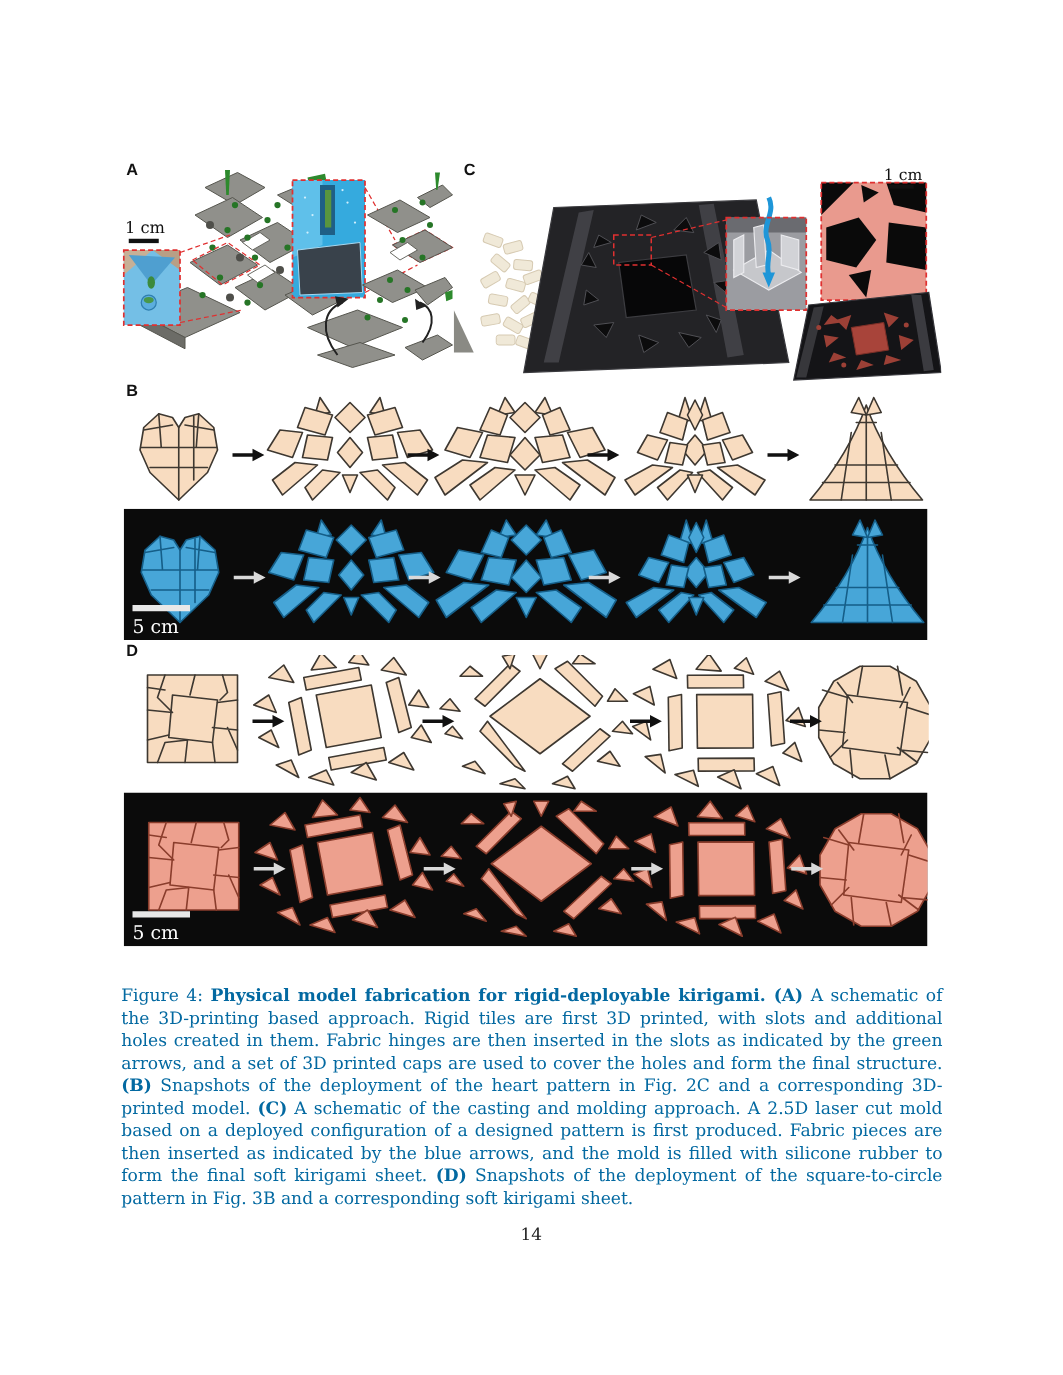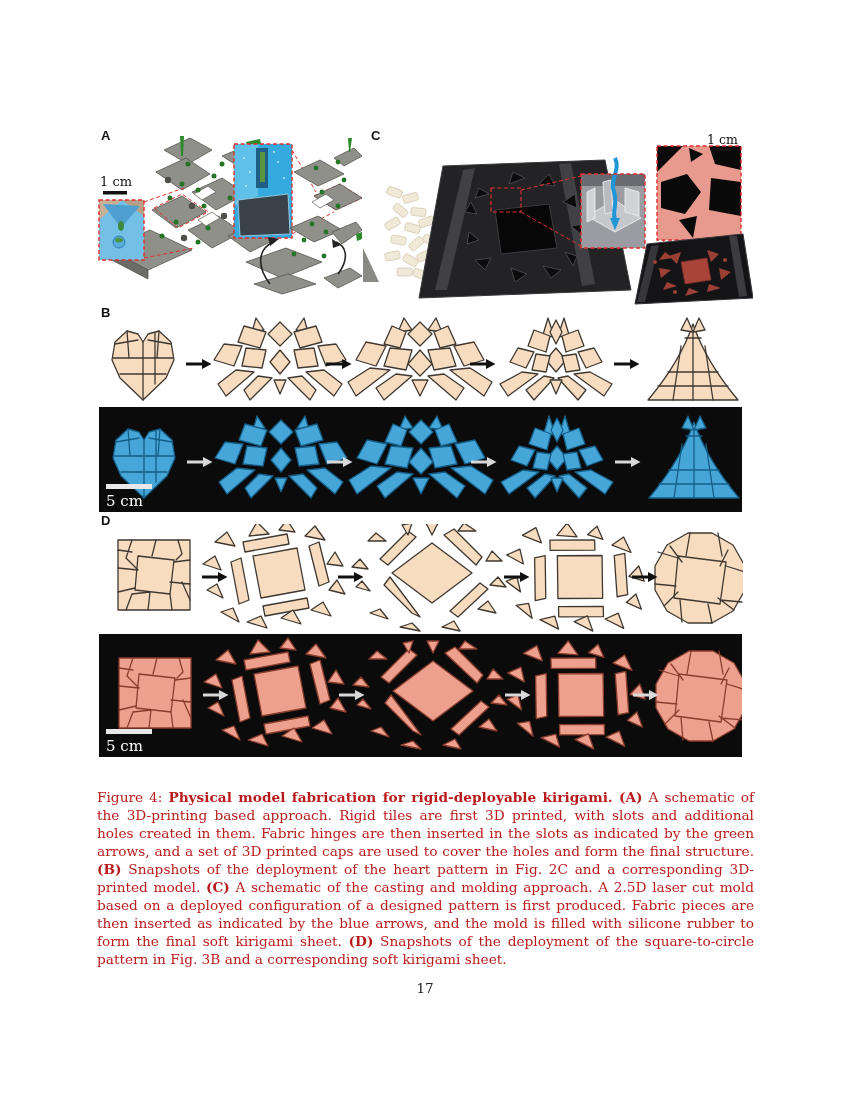--- a/index.html
+++ b/index.html
@@ -4,21 +4,21 @@
 <style>
   html,body{margin:0;padding:0;}
   body{width:850px;height:1100px;background:#ffffff;position:relative;
        font-family:"DejaVu Serif", serif;color:#1a1a1a;overflow:hidden;}
   .abs{position:absolute;}
   .panel-label{font-family:"Liberation Sans", sans-serif;font-weight:bold;
                font-size:13px;color:#111;z-index:5;}
   svg{display:block;}
   svg text{font-family:"DejaVu Serif", serif;}
   .caption{left:97px;top:774px;width:657px;font-size:13.7px;line-height:1.32;
-           text-align:justify;color:#b91c1c;}
+           text-align:justify;color:#0369a1;}
   .caption .b{font-weight:bold;}
   .pagenum{left:0;top:980px;width:850px;text-align:center;font-size:13.5px;color:#222;}
   .seq{stroke-width:1.3;stroke-linejoin:round;stroke-linecap:round;}
   .lines{fill:none;}
 </style>
 </head>
 <body>
 
 <svg width="0" height="0" class="abs" aria-hidden="true">
 <defs>
@@ -429,13 +429,13 @@
     </g>
   </g>
   <rect x="7" y="95" width="46" height="5" fill="#e8e8e8"></rect>
   <text x="7" y="117" font-size="15" fill="#ffffff">5 cm</text>
 </svg>
 
 <p class="abs caption">
   <span>Figure 4: </span><span class="b">Physical model fabrication for rigid-deployable kirigami. </span><span class="b">(A)</span><span> A schematic of the 3D-printing based approach. Rigid tiles are first 3D printed, with slots and additional holes created in them. Fabric hinges are then inserted in the slots as indicated by the green arrows, and a set of 3D printed caps are used to cover the holes and form the final structure. </span><span class="b">(B)</span><span> Snapshots of the deployment of the heart pattern in Fig. 2C and a corresponding 3D-printed model. </span><span class="b">(C)</span><span> A schematic of the casting and molding approach. A 2.5D laser cut mold based on a deployed configuration of a designed pattern is first produced. Fabric pieces are then inserted as indicated by the blue arrows, and the mold is filled with silicone rubber to form the final soft kirigami sheet. </span><span class="b">(D)</span><span> Snapshots of the deployment of the square-to-circle pattern in Fig. 3B and a corresponding soft kirigami sheet.</span>
 </p>
 
-<div class="abs pagenum">17</div>
+<div class="abs pagenum">14</div>
 
 </body></html>

